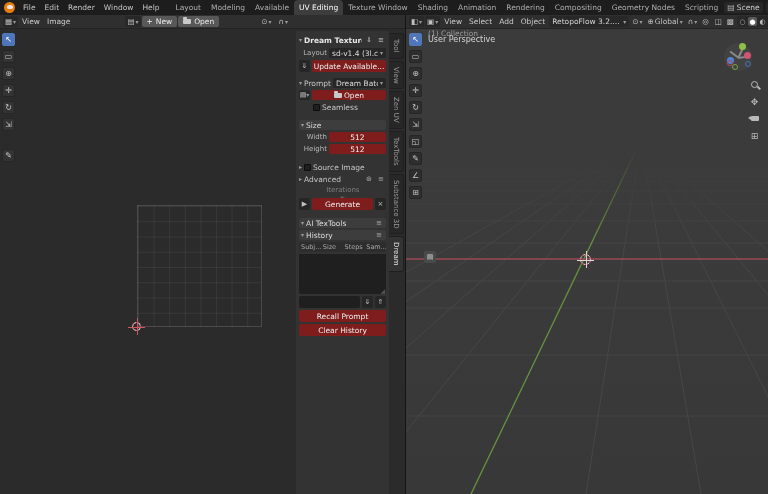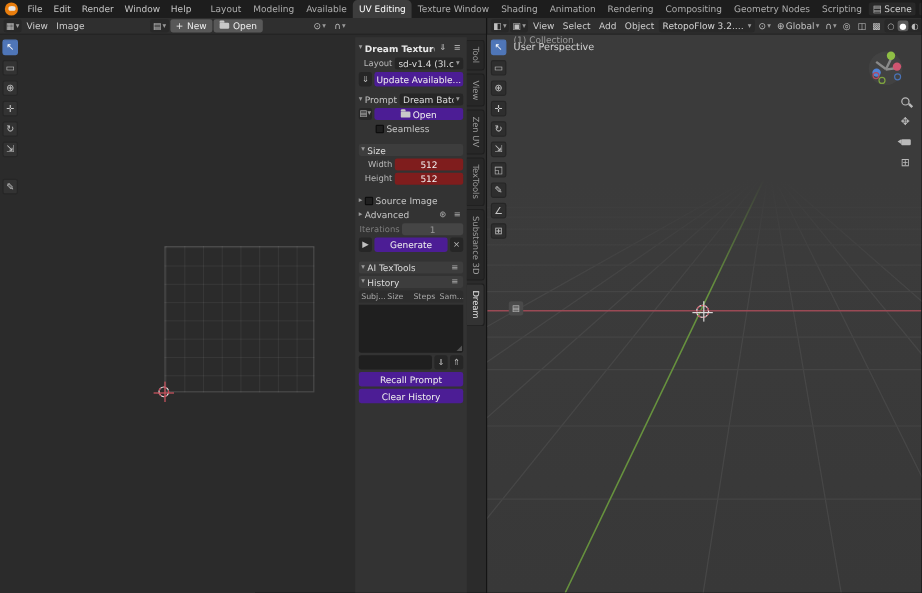--- a/index.html
+++ b/index.html
@@ -76,26 +76,26 @@
     position:absolute; left:296px; top:2px; bottom:0; width:93px;
     background:#333333; padding:3px; display:flex; flex-direction:column; gap:2px;
     font-size:7.5px; color:#c6c6c6;
   }
   .p-header { display:flex; align-items:center; gap:2px; height:12px; color:#e8e8e8; font-weight:bold; }
   .p-row { display:flex; align-items:center; gap:2px; height:10px; flex:none; }
   .p-row.tall { height:12px; }
   .p-label { width:28px; text-align:right; color:#b8b8b8; flex:none; font-size:7px; }
   .field-dark { flex:1; background:#262626; border-radius:2px; height:100%; display:flex; align-items:center; padding:0 3px; gap:2px; color:#dddddd; overflow:hidden; white-space:nowrap; min-width:0; }
   .field-val { flex:1; background:#7f1d1d; border-radius:2px; height:100%; display:flex; align-items:center; justify-content:center; color:#f2f2f2; }
-  .p-btn { flex:1; background:#4c1d95; border-radius:2px; height:100%; display:flex; align-items:center; justify-content:center; color:#efefef; gap:2px; overflow:hidden; white-space:nowrap; }
+  .p-btn { flex:1; background:#7f1d1d; border-radius:2px; height:100%; display:flex; align-items:center; justify-content:center; color:#efefef; gap:2px; overflow:hidden; white-space:nowrap; }
   .icon-sq { width:11px; height:100%; flex:none; background:#262626; border-radius:2px; display:flex; align-items:center; justify-content:center; color:#c0c0c0; font-size:7px; }
   .icon-flat { width:10px; height:100%; flex:none; display:flex; align-items:center; justify-content:center; color:#aaaaaa; font-size:7px; }
   .sec-hdr { display:flex; align-items:center; gap:2px; height:10px; flex:none; background:#3d3d3d; border-radius:2px; padding:0 2px; color:#dcdcdc; }
   .cbx { width:7px; height:7px; background:#1f1f1f; border:1px solid #0d0d0d; border-radius:1px; flex:none; }
-  .disabled, .disabled .p-label { color:#7e7e7e; }
+  .disabled, .disabled .p-label { color:#7e7e7e;flex-direction:column; }
   .disabled .field-val { background:#454545; color:#999999; }
   .hist-head { display:flex; height:10px; flex:none; background:#2d2d2d; border-radius:2px 2px 0 0; align-items:center; color:#a8a8a8; font-size:6.5px; }
   .hist-head span { flex:1; padding:0 2px; overflow:hidden; white-space:nowrap; }
   .hist-body { height:40px; flex:none; background:#1f1f1f; border-radius:0 0 2px 2px; position:relative; }
   .grip { position:absolute; right:1px; bottom:0px; font-size:6px; color:#555555; }
   .text-input { flex:1; background:#1f1f1f; border-radius:2px; height:100%; } .mt4{margin-top:4px;} .mt6{margin-top:6px;}
 
   
   #side-tabs { position:absolute; left:389px; top:4px; width:15px; display:flex; flex-direction:column; gap:2px; }
   .side-tab {

